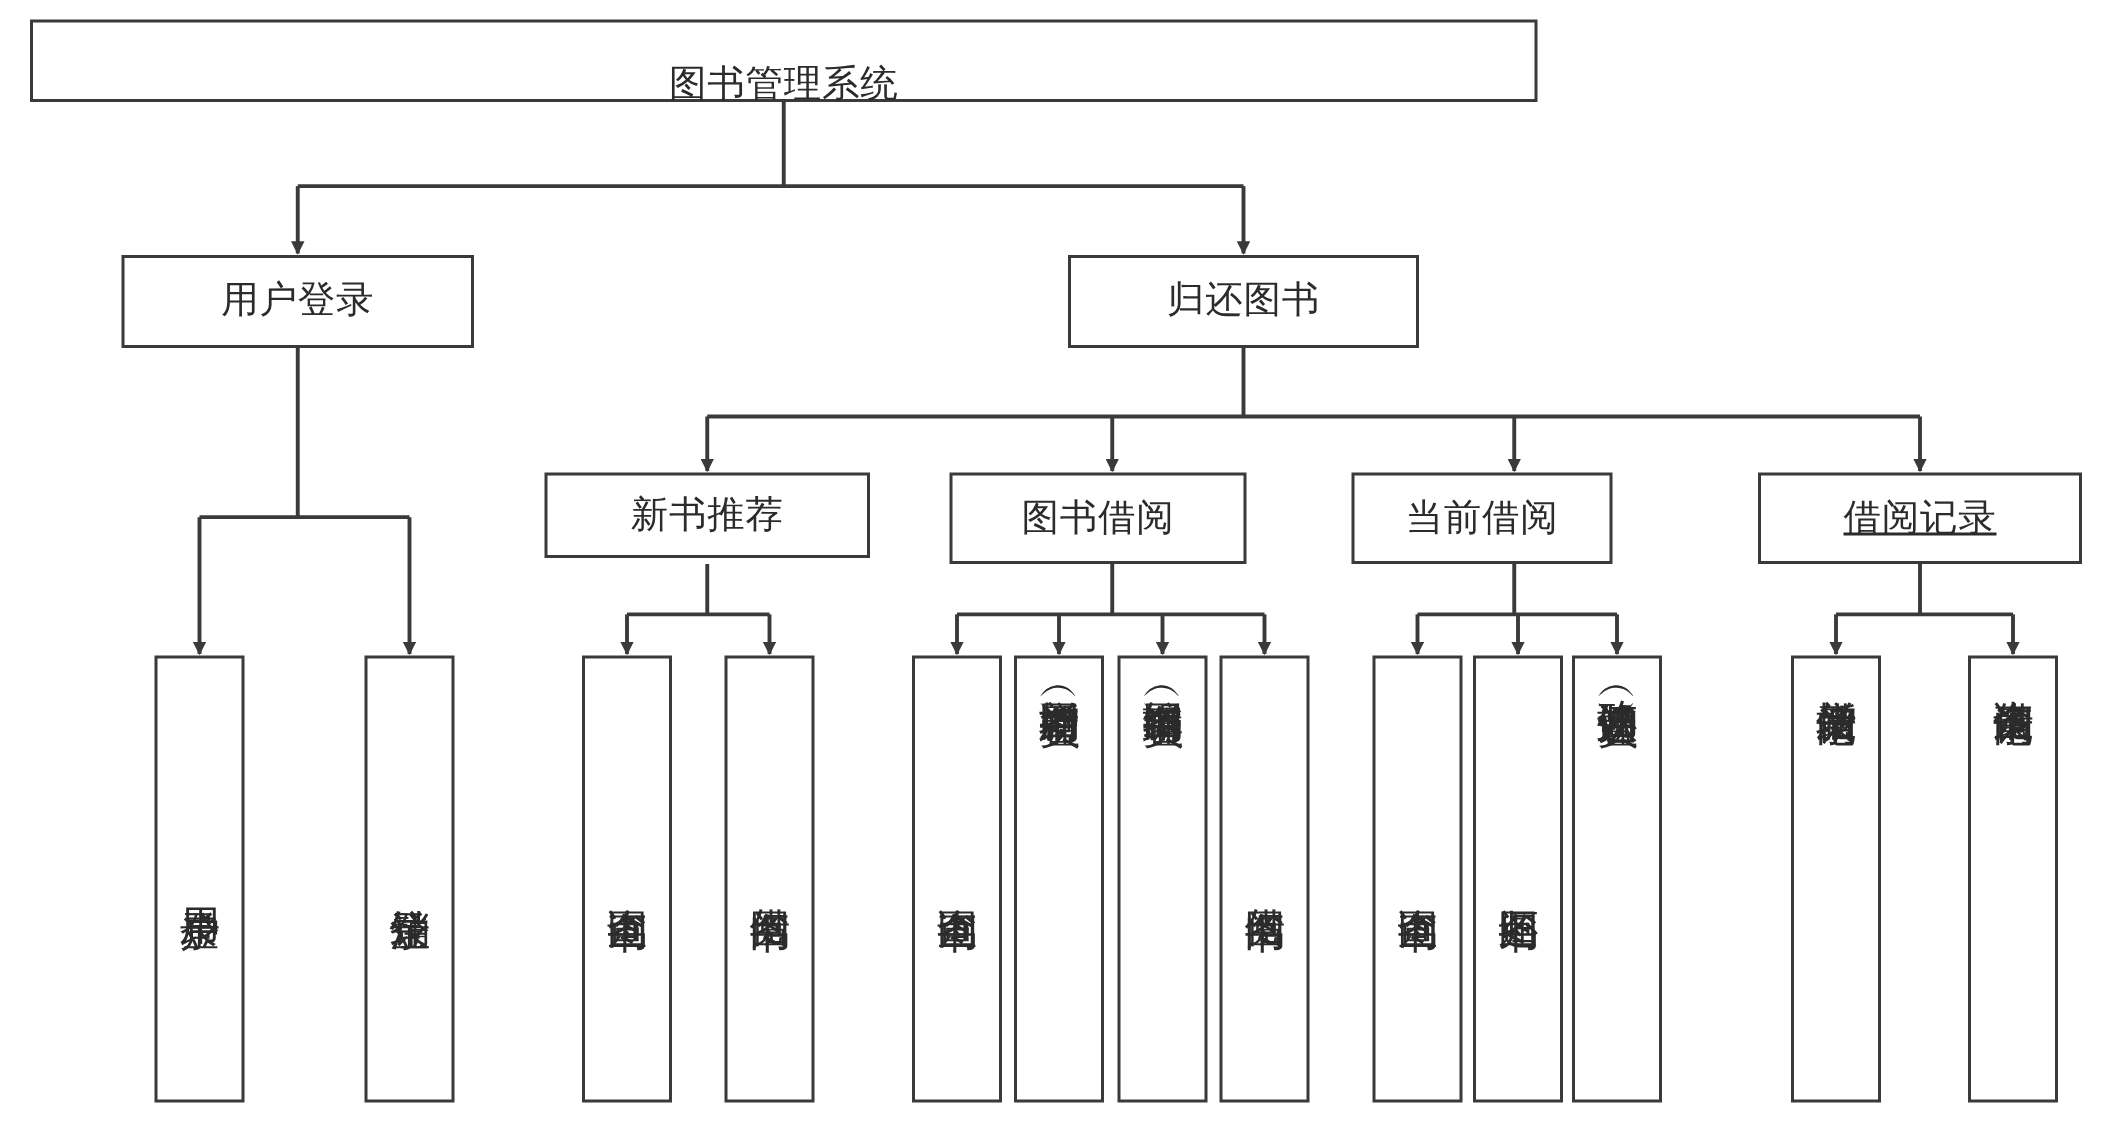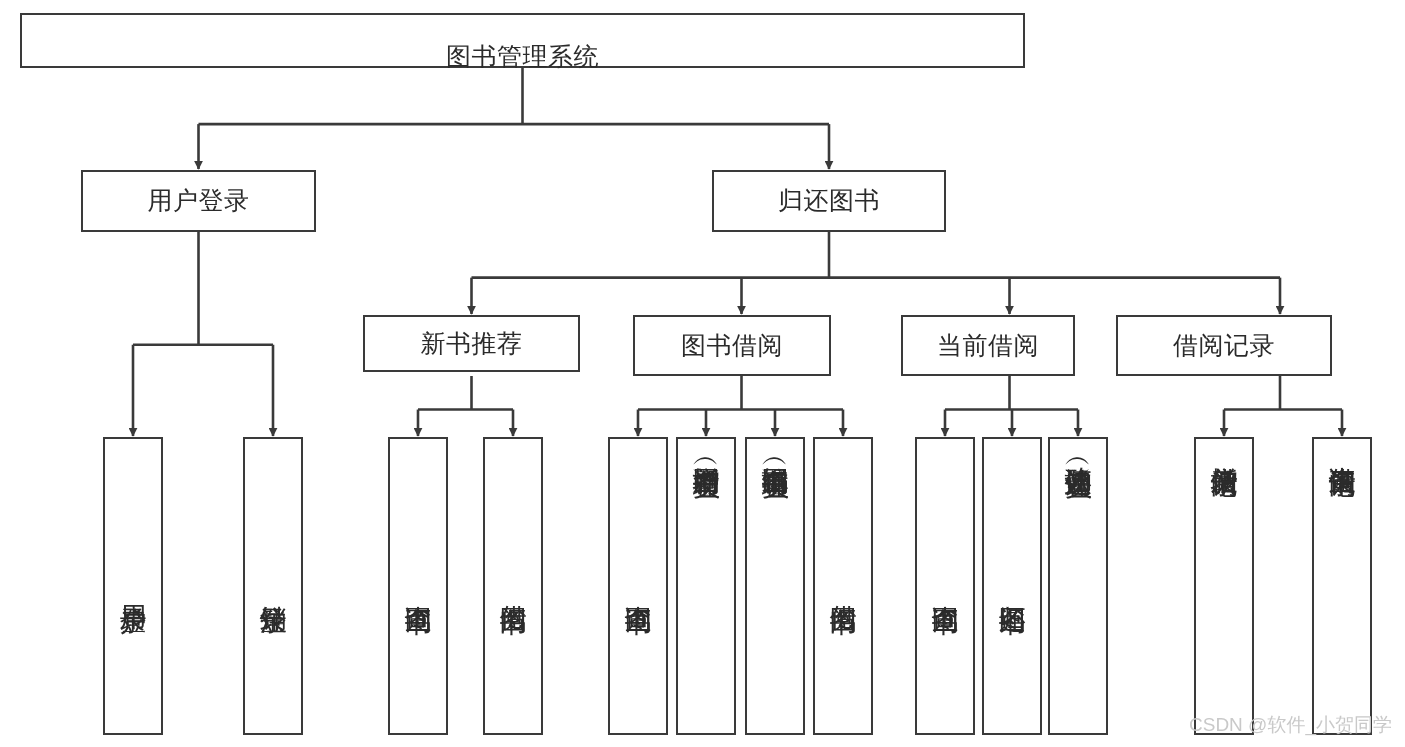--- a/index.html
+++ b/index.html
@@ -138,21 +138,21 @@
       </div>
       <div class="node horizontal" style="left: 363px; top: 315px; width: 217px; height: 57px;">
         <span class="node-label">新书推荐</span>
       </div>
       <div class="node horizontal" style="left: 633px; top: 315px; width: 198px; height: 61px;">
         <span class="node-label">图书借阅</span>
       </div>
       <div class="node horizontal" style="left: 901px; top: 315px; width: 174px; height: 61px;">
         <span class="node-label">当前借阅</span>
       </div>
-      <div class="node horizontal" style="left: 1116px; top: 315px; width: 216px; height: 61px;">
+      <div class="node horizontal" style="left: 1172px; top: 315px; width: 216px; height: 61px; text-decoration: underline;">
         <span class="node-label">借阅记录</span>
       </div>
       <div class="node vertical short" style="left: 103px; top: 437px; width: 60px; height: 298px;">
         <span class="node-label">用户登录</span>
       </div>
       <div class="node vertical short" style="left: 243px; top: 437px; width: 60px; height: 298px;">
         <span class="node-label">注销登录</span>
       </div>
       <div class="node vertical short" style="left: 388px; top: 437px; width: 60px; height: 298px;">
         <span class="node-label">查询图书</span>
@@ -182,14 +182,13 @@
         <span class="node-label">确认归还（管理员）</span>
       </div>
       <div class="node vertical" style="left: 1194px; top: 437px; width: 60px; height: 298px;">
         <span class="node-label">新增借阅记录</span>
       </div>
       <div class="node vertical" style="left: 1312px; top: 437px; width: 60px; height: 298px;">
         <span class="node-label">查询借阅记录</span>
       </div>
     </div>
 
-  <div class="watermark">CSDN @软件_小贺同学</div>
 </div>
 
 </body></html>

